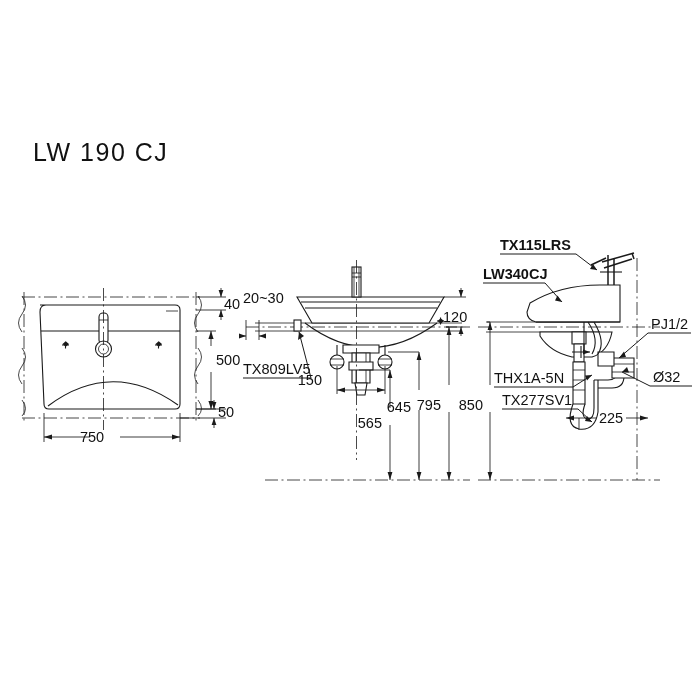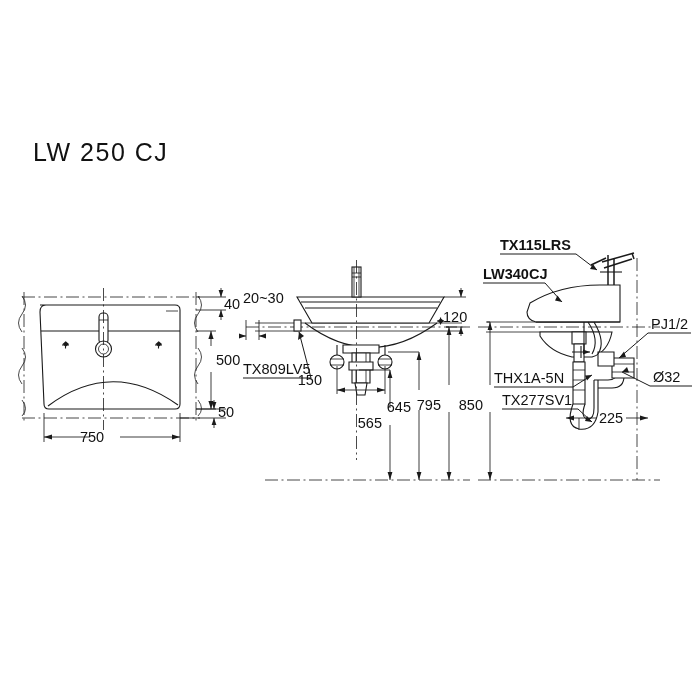--- a/index.html
+++ b/index.html
@@ -55,21 +55,21 @@
   }
   .txt-dim { font-size: 14.5px; }
   .txt-tag { font-size: 14.5px; font-weight: 700; }
   .txt-tag2 { font-size: 14.5px; }
 </style>
 </head>
 <body>
 
 <div id="drawing-root">
 
-  <div id="product-title">LW 250 CJ</div>
+  <div id="product-title">LW 190 CJ</div>
 
   <svg width="700" height="700" viewBox="0 0 700 700">
 
     <g>
 
       <path class="ctr" d="M22 297 L200 297"></path>
       <path class="ctr" d="M22 418 L200 418"></path>
       <path class="ctr" d="M24 292 L24 424"></path>
       <path class="ctr" d="M196 292 L196 424"></path>
 

